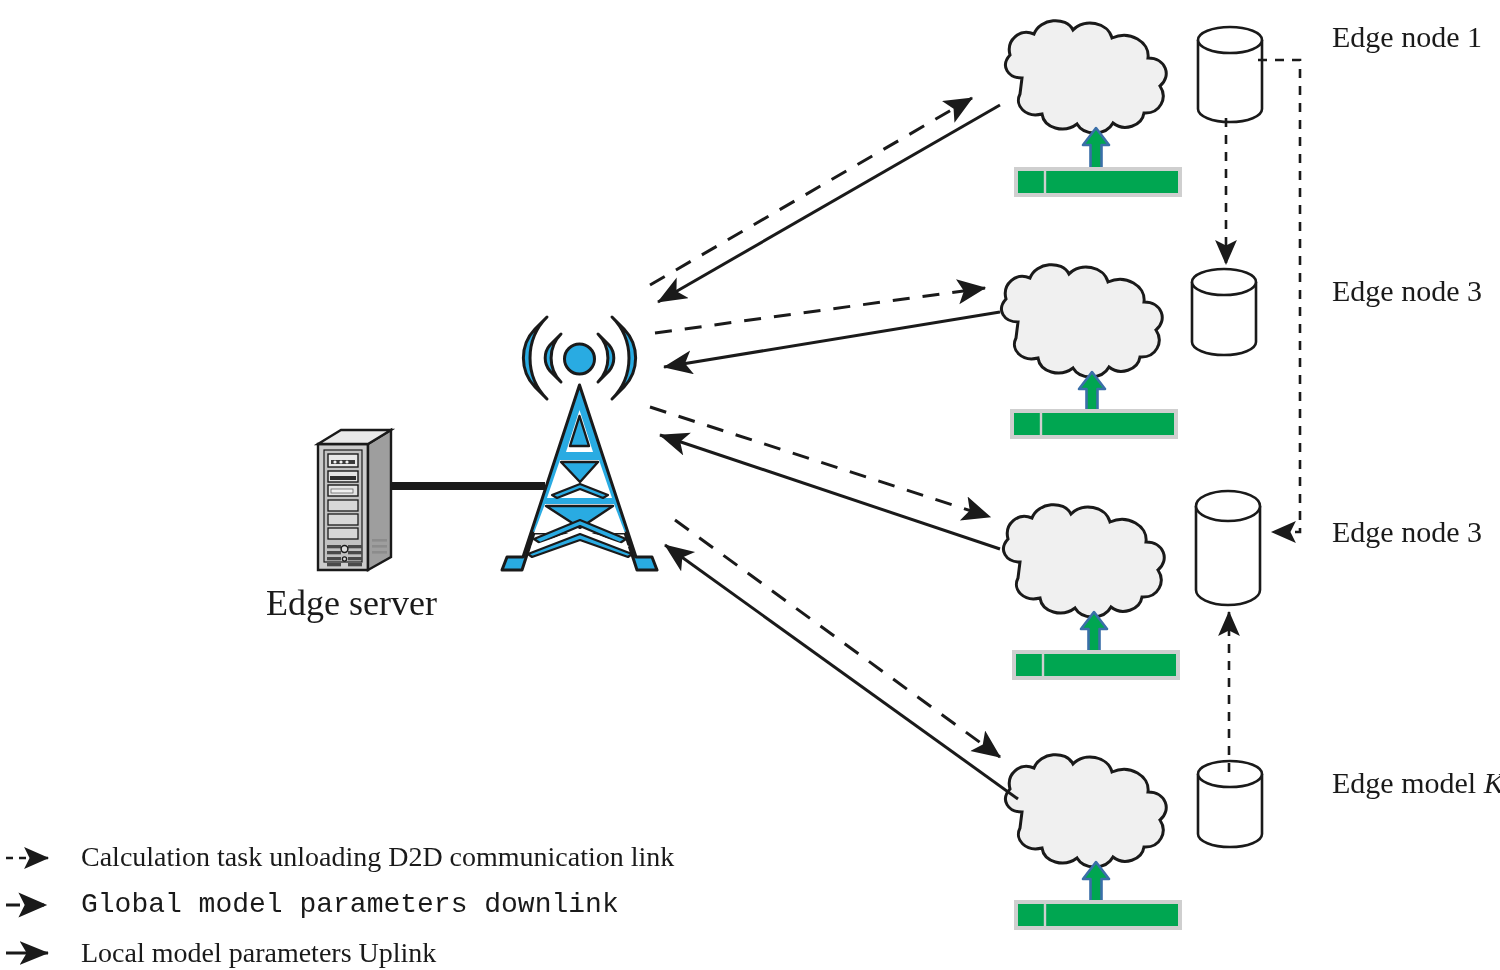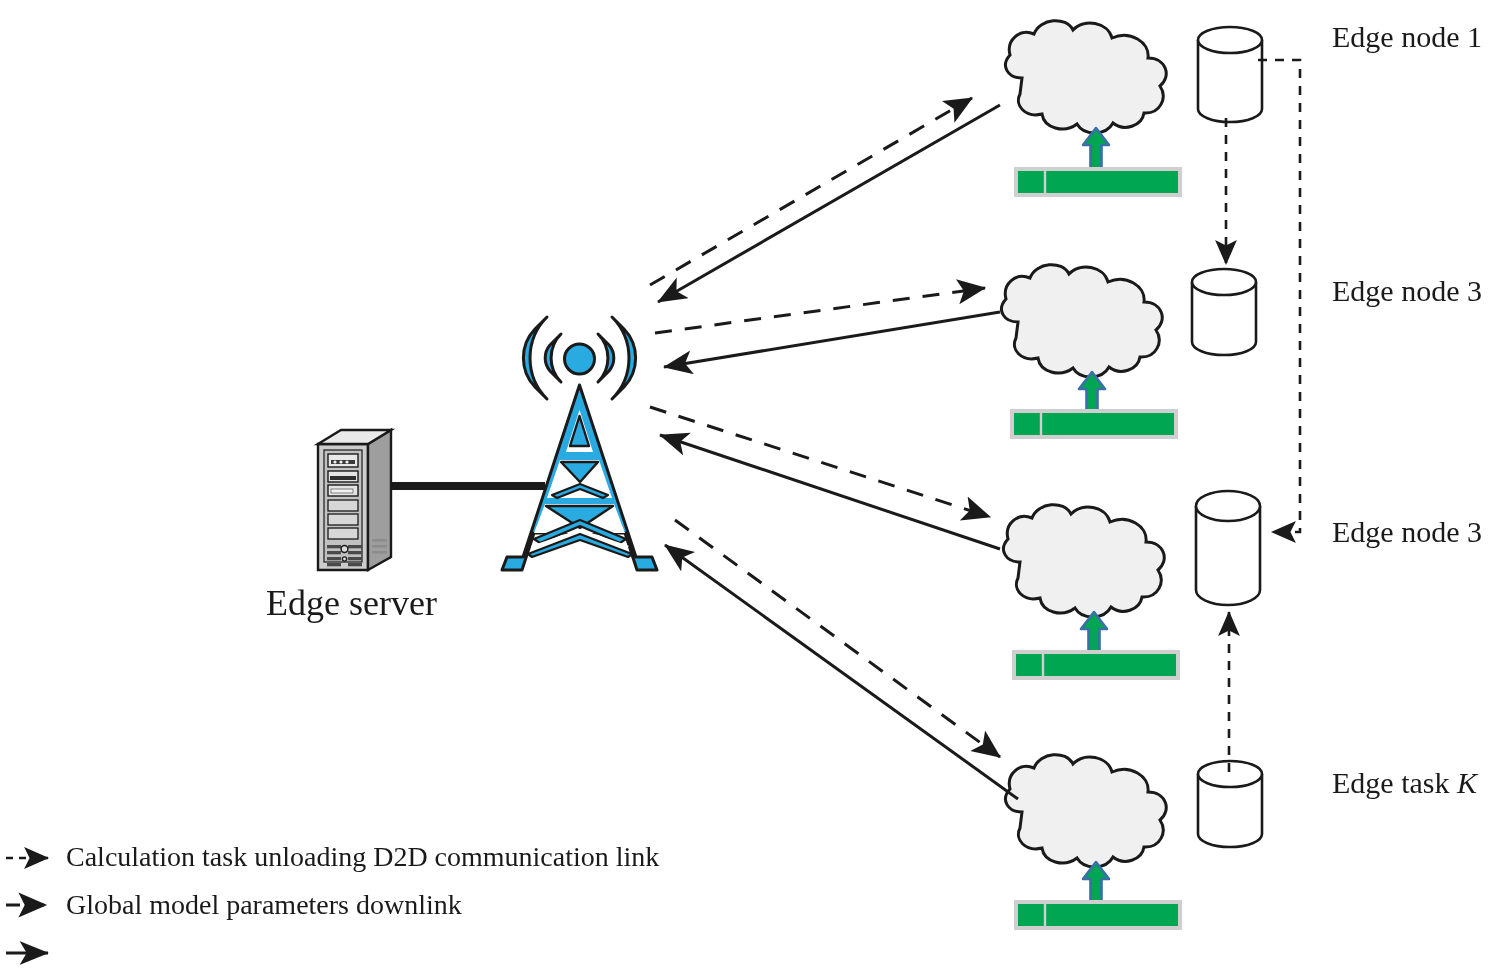--- a/index.html
+++ b/index.html
@@ -5,21 +5,21 @@
   html,body{margin:0;padding:0;background:#ffffff;}
   body{width:1500px;height:970px;position:relative;overflow:hidden;
        font-family:"Liberation Serif", serif;}
   #stage{position:absolute;left:0;top:12px;width:1500px;height:888px;padding-left:44px;}
   svg.layer{position:absolute;left:0;top:0;width:1500px;height:970px;}
   .lbl{position:absolute;color:#1a1a1a;white-space:nowrap;
        font-family:"Liberation Serif", serif;}
   .node-label{font-size:30px;}
   .node-label .italic{font-style:italic;}
   .server-label{font-size:36px;}
-  .legend-label{font-size:28px;}
+  .legend-label{font-size:28px;margin-left:15px;}
 </style>
 </head>
 <body>
 
 <div id="stage">
 
   <svg class="layer" viewBox="0 0 1500 970">
     <defs>
       <marker id="ah" markerWidth="11" markerHeight="11" refX="9.2" refY="4.2" orient="auto" markerUnits="strokeWidth">
         <path d="M0,0 L9.6,4.2 L0,8.4 L2.1,4.2 Z" fill="#1a1a1a"></path>
@@ -220,22 +220,23 @@
       <line x1="6" y1="941" x2="48" y2="941" stroke="#1a1a1a" stroke-width="3" marker-end="url(#ahs)"></line>
     </g>
   </svg>
 
   <div class="lbl node-label" style="left:1332px;top:8px;">Edge node 1</div>
 
   <div class="lbl node-label" style="left:1332px;top:262px;">Edge node 3</div>
 
   <div class="lbl node-label" style="left:1332px;top:503px;">Edge node 3</div>
 
-  <div class="lbl node-label" style="left:1332px;top:754px;"><span>Edge task </span><span class="italic">K</span></div>
+  <div class="lbl node-label" style="left:1332px;top:754px;"><span>Edge model </span><span class="italic">K</span></div>
 
   <div class="lbl server-label" style="left:266px;top:570px;">Edge server</div>
 
   <div class="lbl legend-label" style="left:66px;top:829px;">Calculation task unloading D2D communication link</div>
 
-  <div class="lbl legend-label" style="left:66px;top:877px;">Global model parameters  downlink</div>
-
+  <div class="lbl legend-label" style="left:66px;top:877px;font-family:Liberation Mono, monospace;">Global model parameters  downlink</div>
+
+  <div class="lbl legend-label" style="left:66px;top:925px;">Local model parameters  Uplink</div>
 
 </div>
 
 </body></html>

